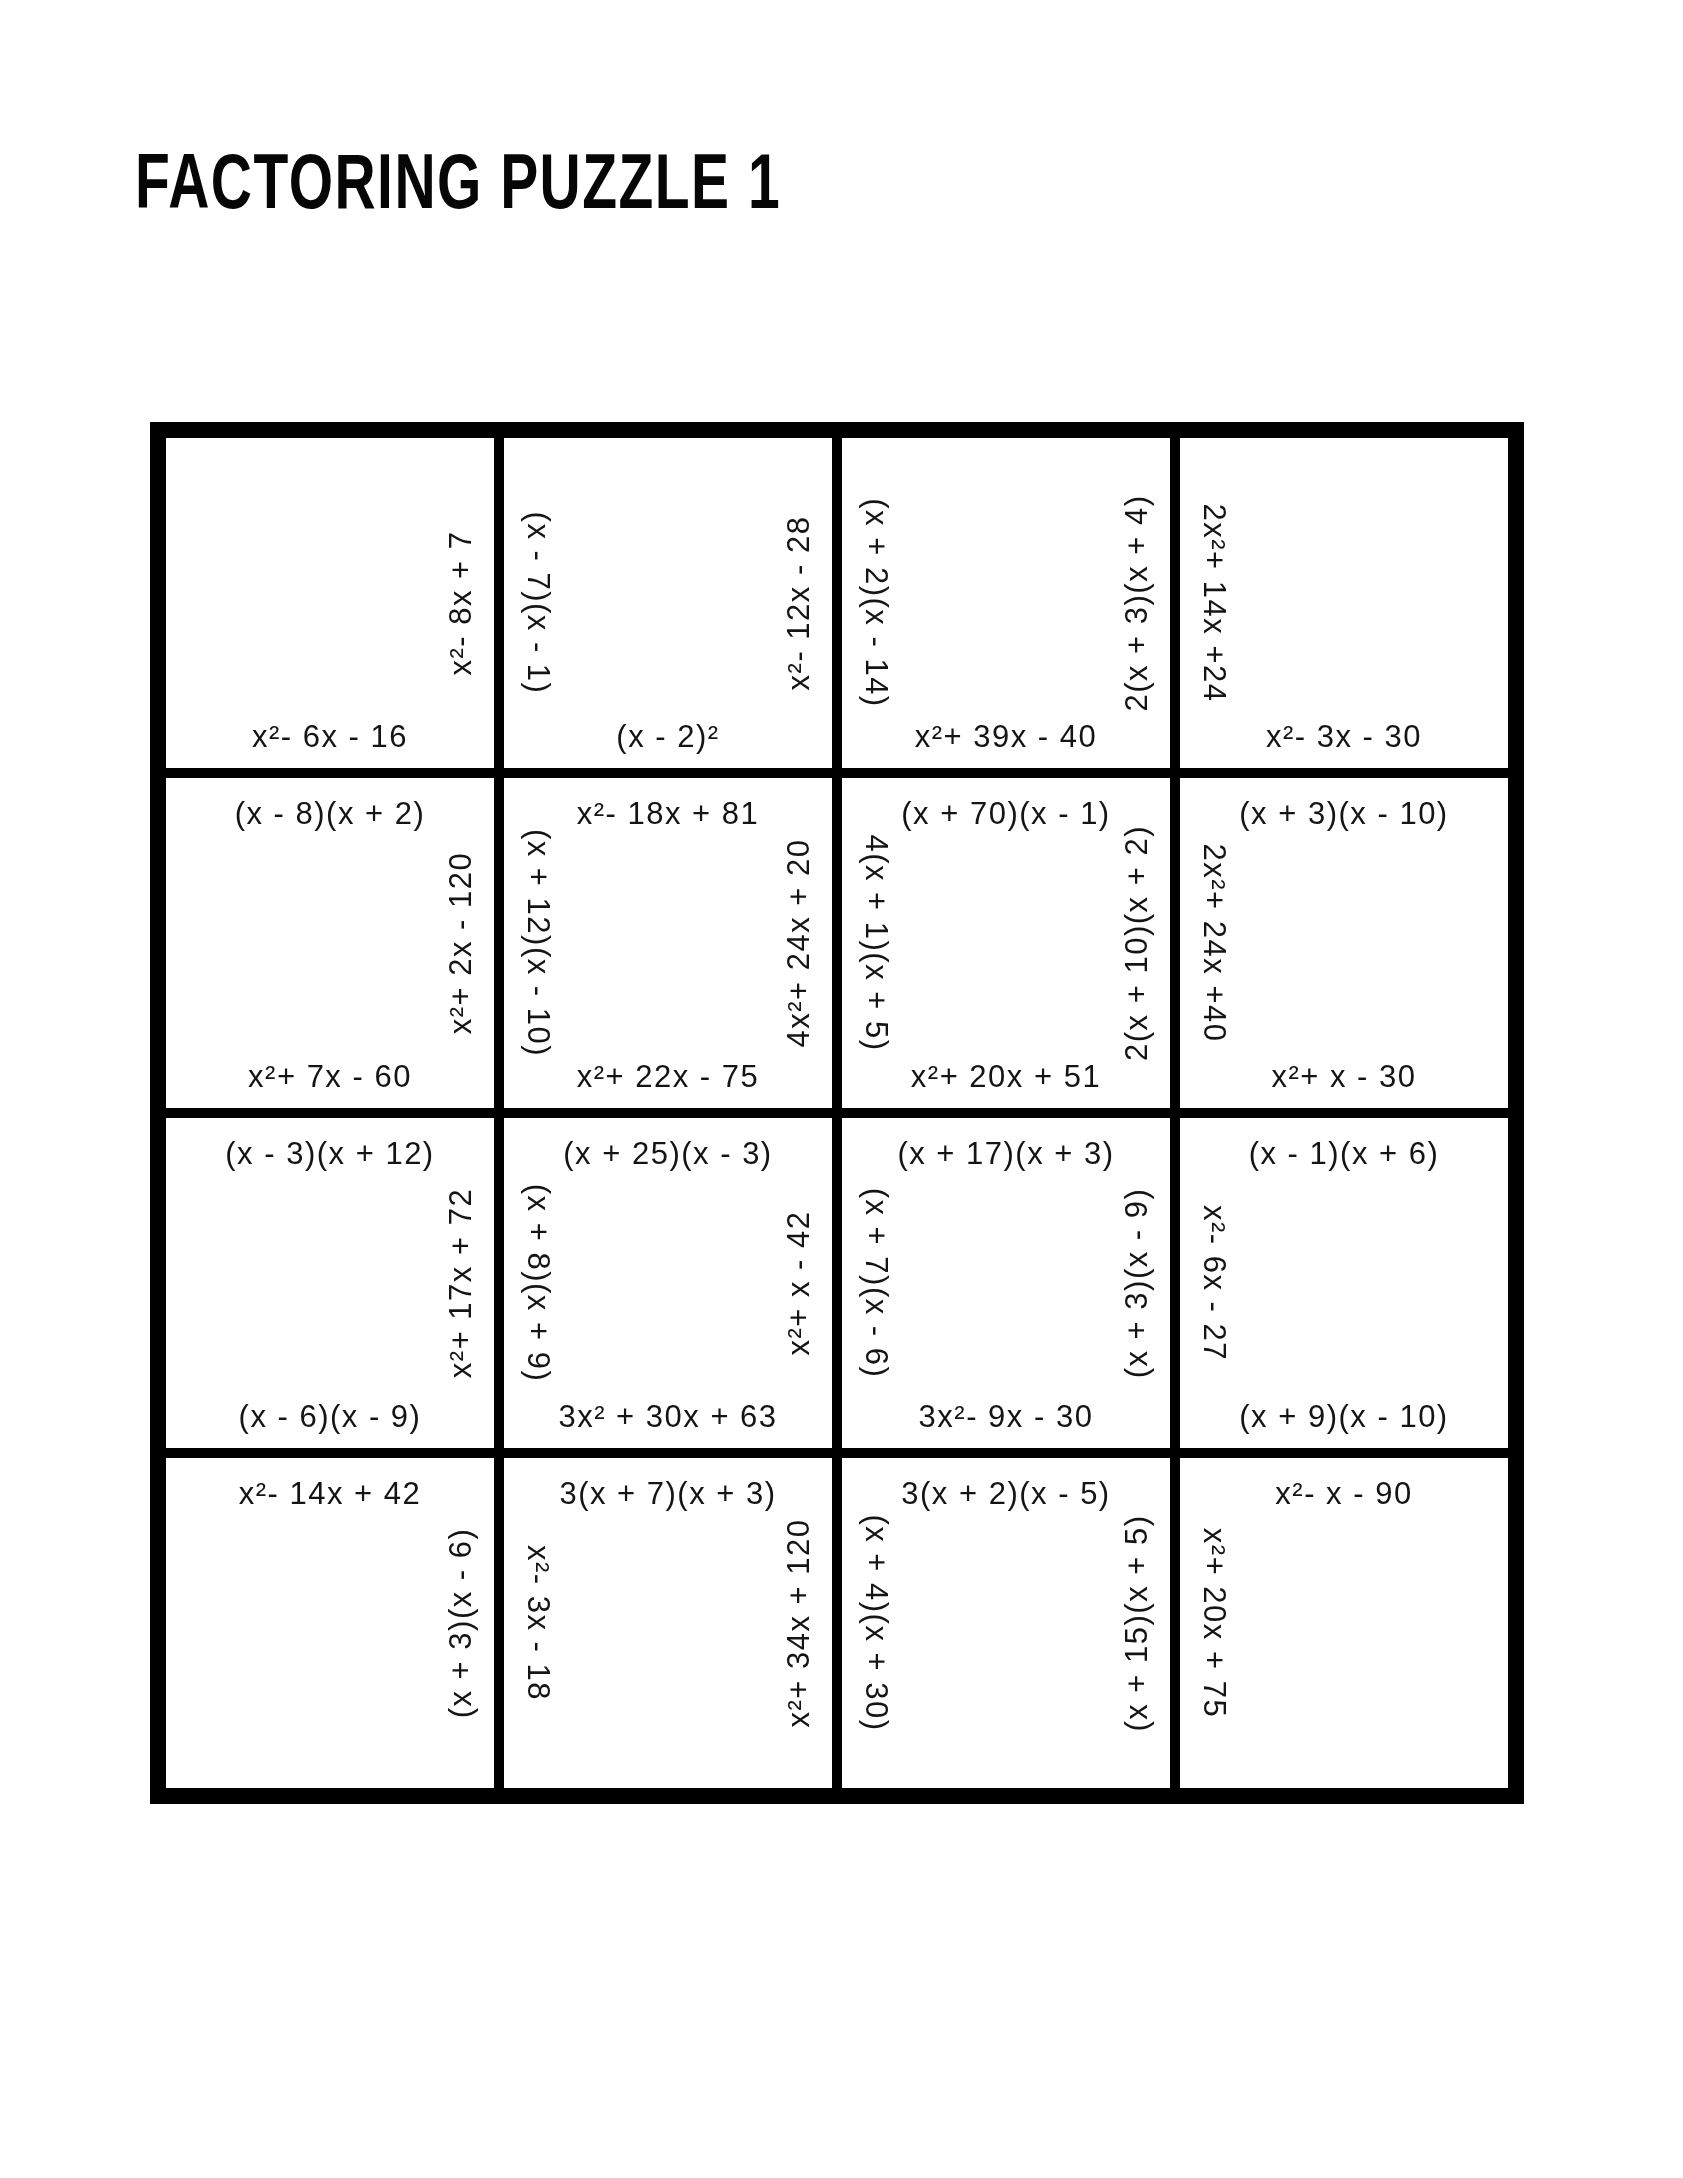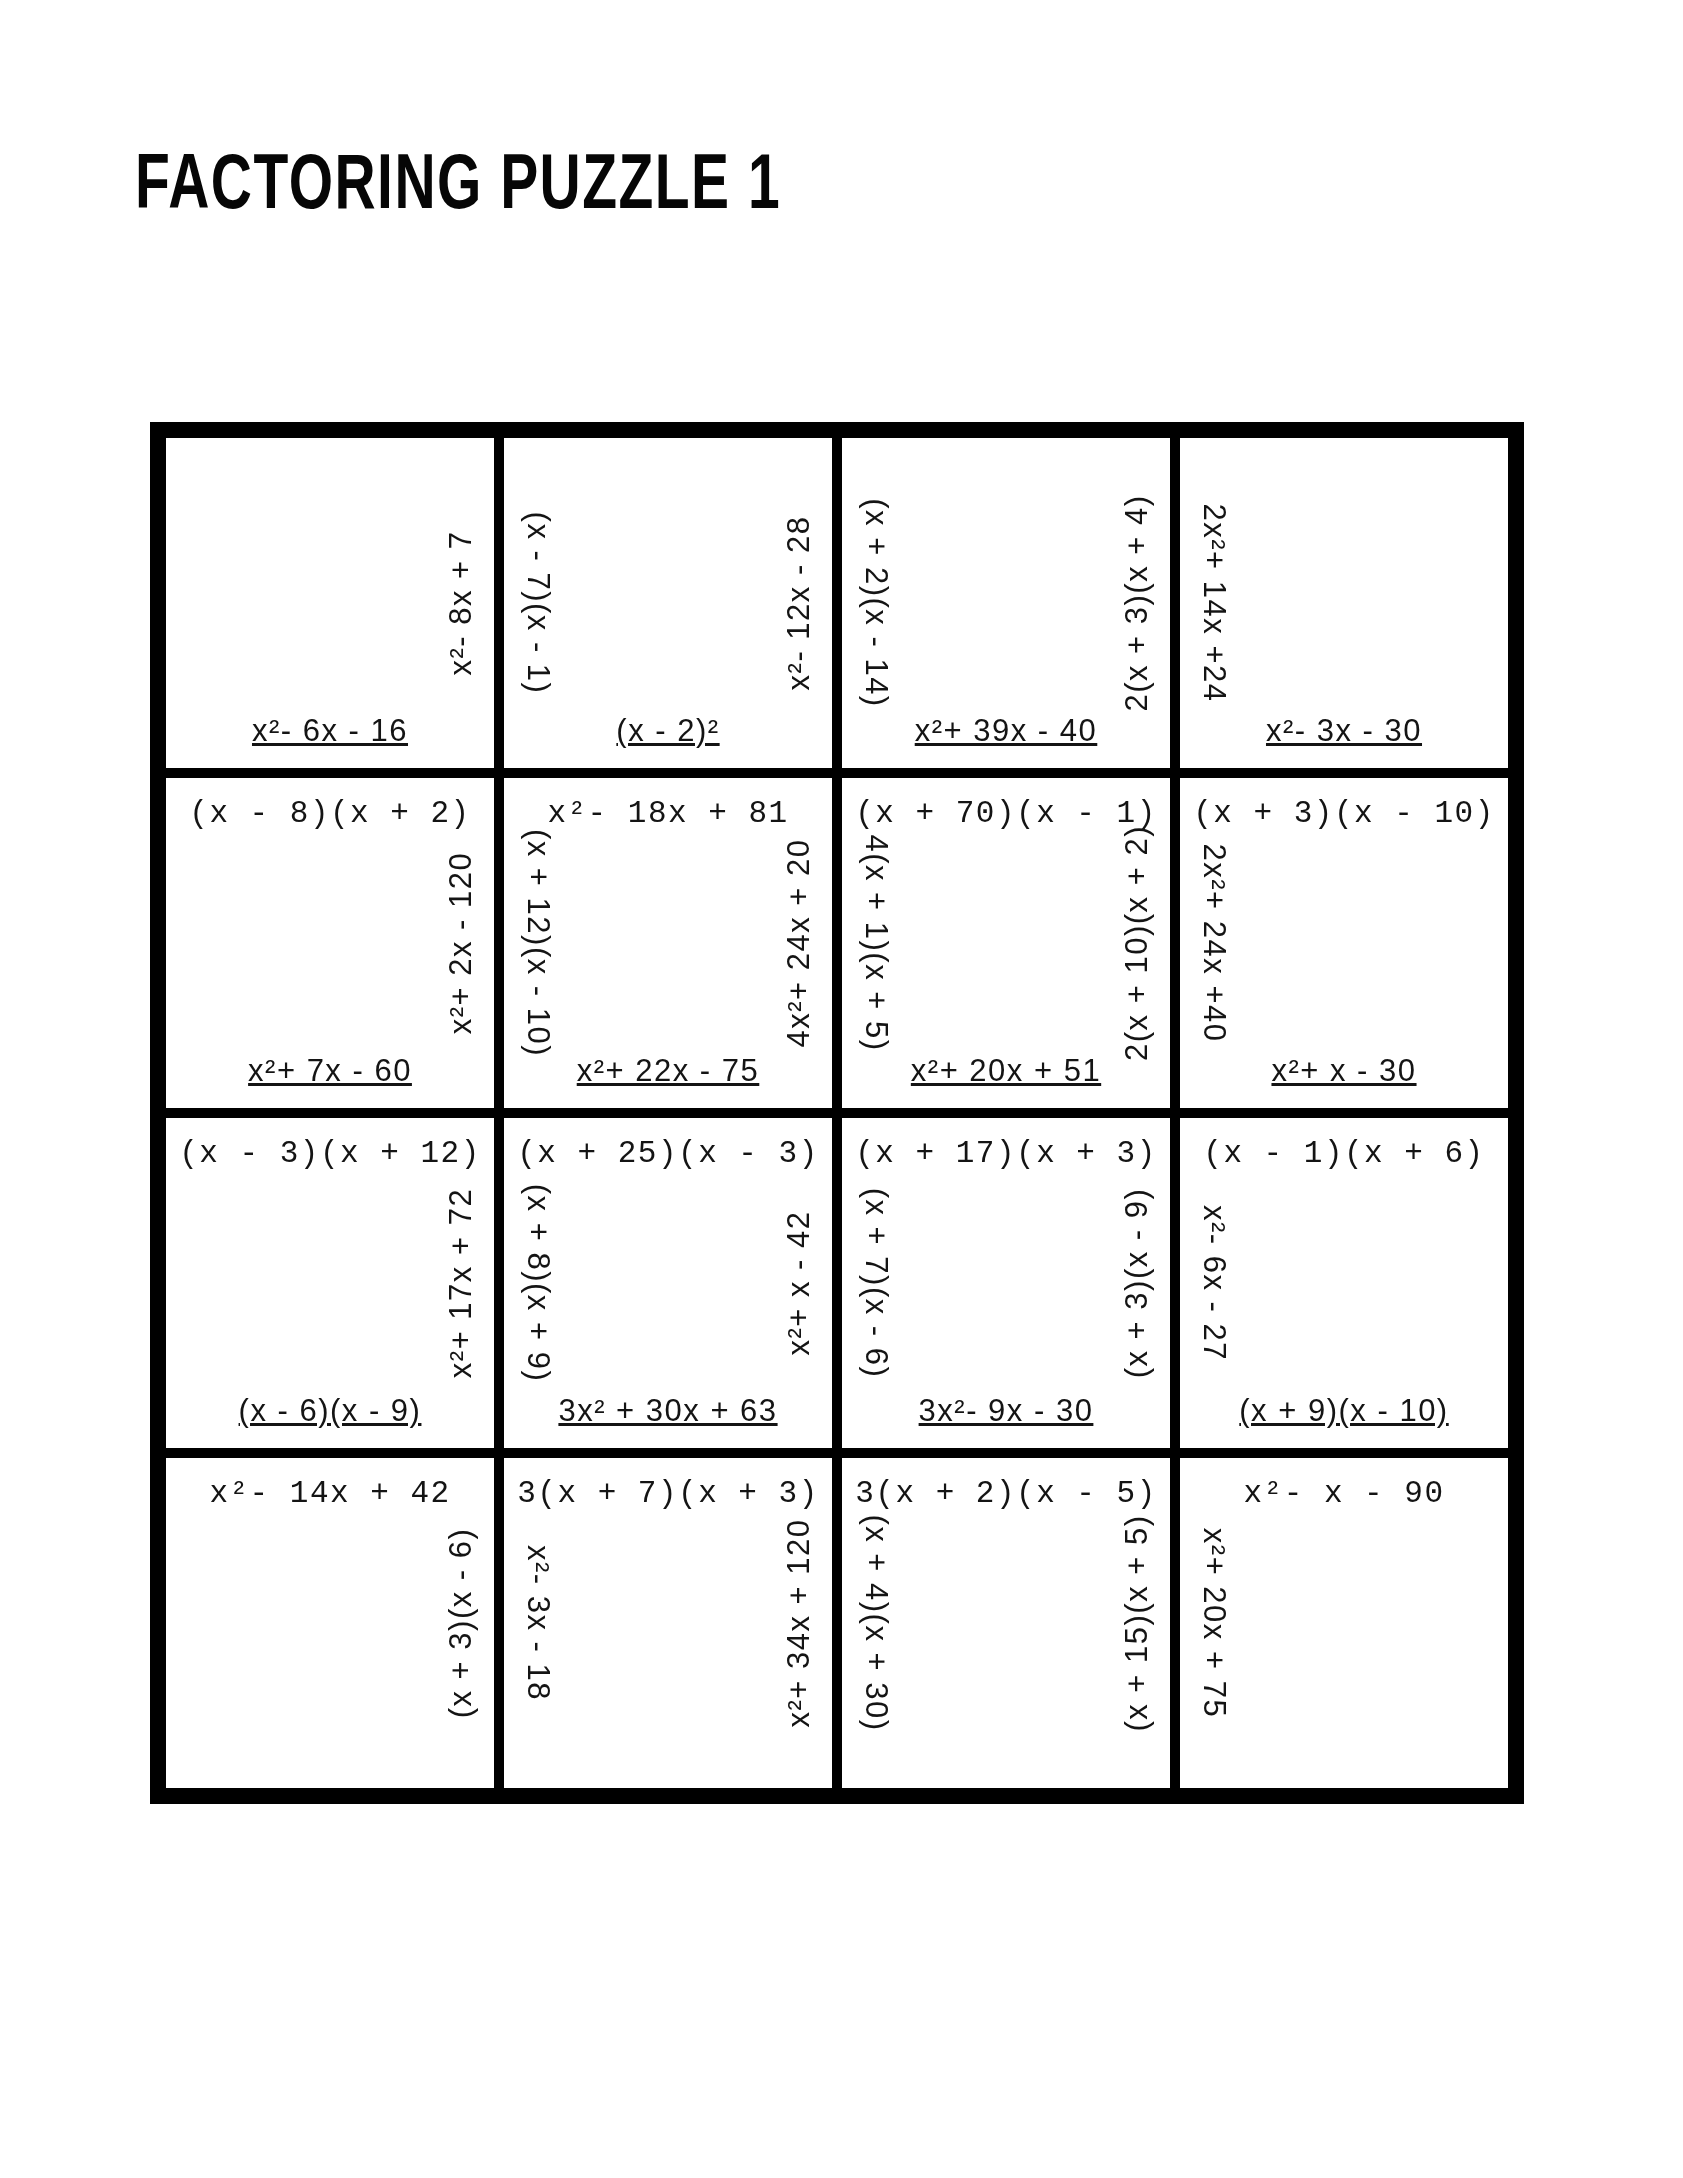--- a/index.html
+++ b/index.html
@@ -44,26 +44,24 @@
     font-size: 31px;
     letter-spacing: 1.5px;
     color: #141414;
     white-space: nowrap;
     line-height: 1;
   }
   .edge:empty { display: none; }
   .t-top {
     top: 20px; left: 50%;
     transform: translateX(-50%);
-    font-family: Liberation Mono, monospace;
   }
   .t-bottom {
-    bottom: 22px; left: 50%;
+    bottom: 16px; left: 50%;
     transform: translateX(-50%);
-    text-decoration: underline;
   }
   .t-left {
     top: 50%; left: 34px;
     transform: translate(-50%, -50%) rotate(90deg);
   }
   .t-right {
     top: 50%; left: calc(100% - 34px);
     transform: translate(-50%, -50%) rotate(-90deg);
   }
 </style>

